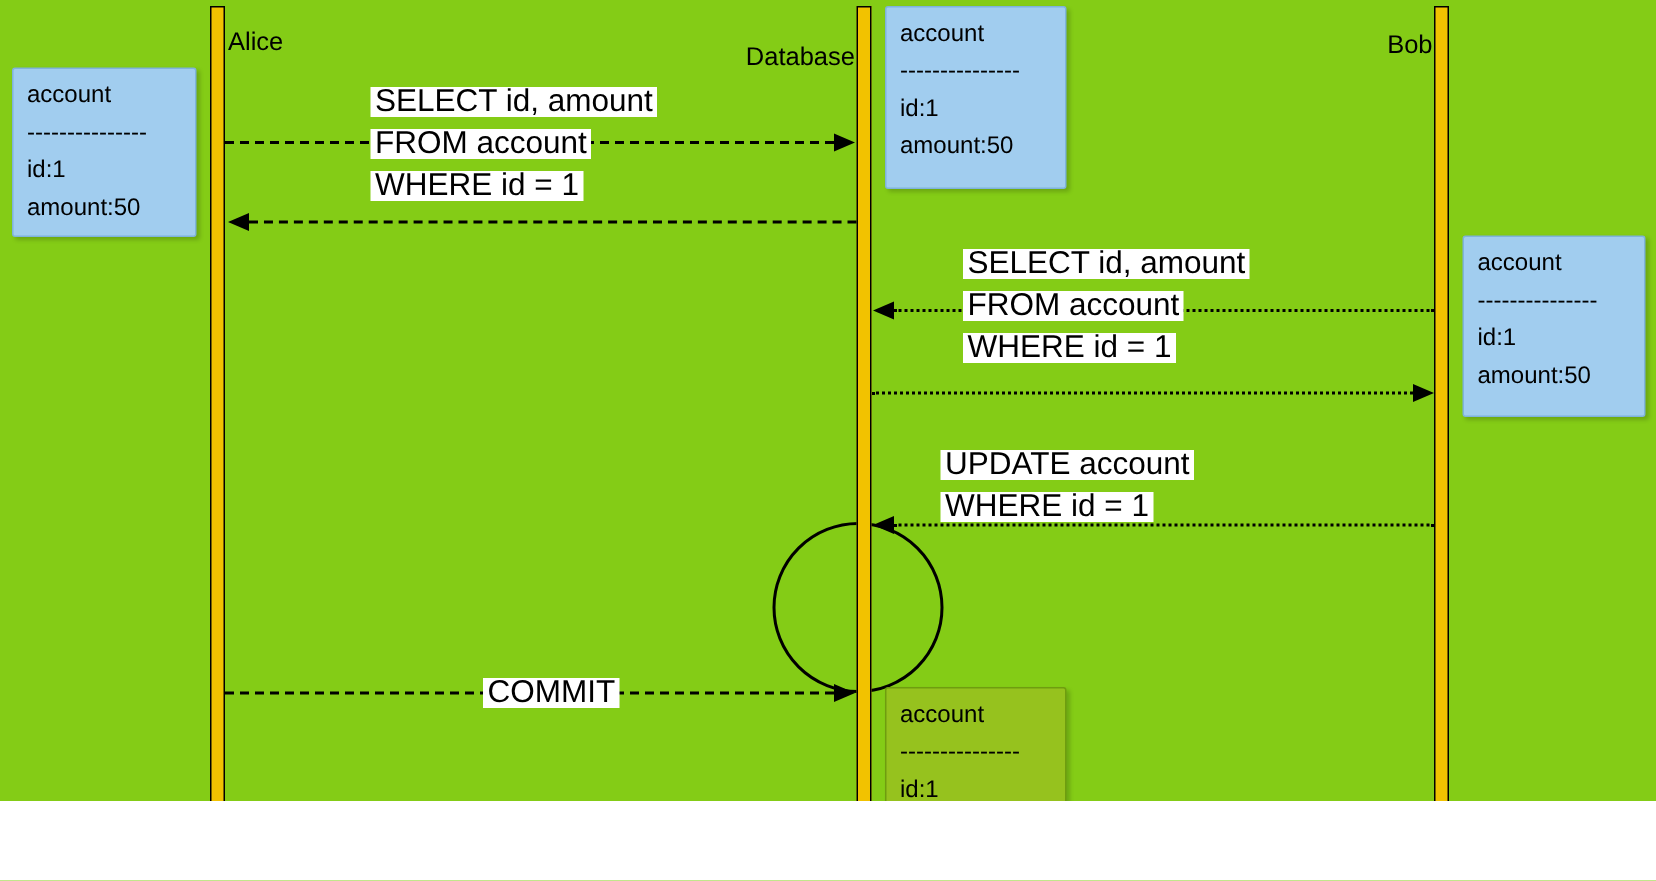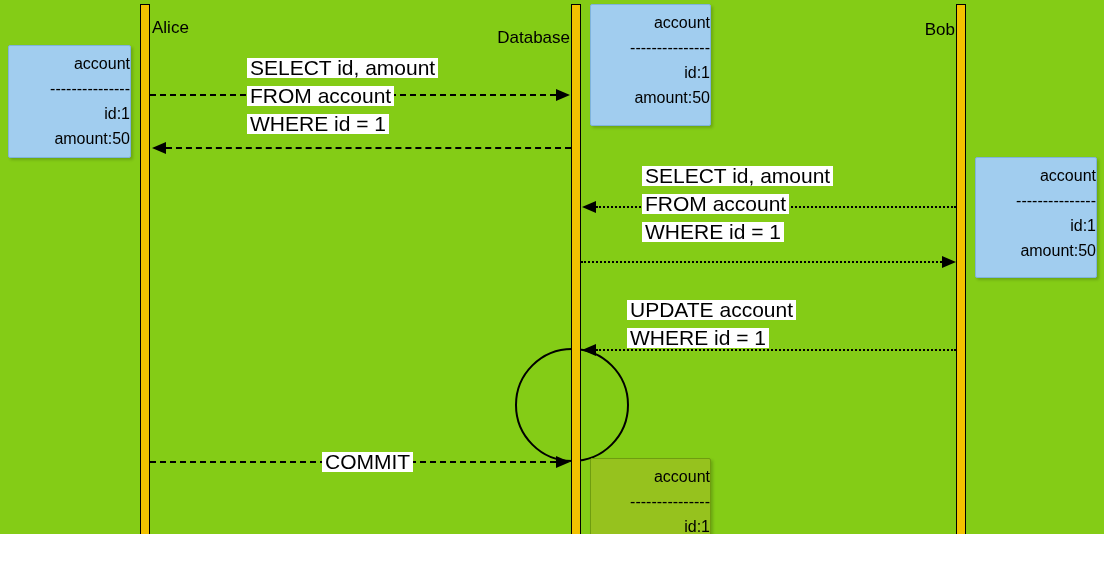--- a/index.html
+++ b/index.html
@@ -16,21 +16,21 @@
     position:absolute;font-size:17px;line-height:20px;white-space:nowrap;z-index:3;
   }
   
   .note{
     position:absolute;background:#A1CDEF;border:1px solid #7FB3DC;border-radius:2px;
     box-shadow:2px 2px 3px rgba(0,0,0,0.18);
     font-size:16px;line-height:25px;padding:5px 0 4px 9px;box-sizing:border-box;
     z-index:3;white-space:nowrap;overflow:hidden;
   }
   .note.green{background:#96C21E;border-color:#6F9D0F;}
-  .note div{height:25px;text-align:right;}
+  .note div{height:25px;}
   
   .msg-line{position:absolute;height:0;border-top:2px dashed #000;z-index:4;}
   .msg-line.dotted{border-top-style:dotted;}
   .arrow-right{
     position:absolute;width:0;height:0;z-index:5;
     border-top:6px solid transparent;border-bottom:6px solid transparent;
     border-left:14px solid #000;
   }
   .arrow-left{
     position:absolute;width:0;height:0;z-index:5;

